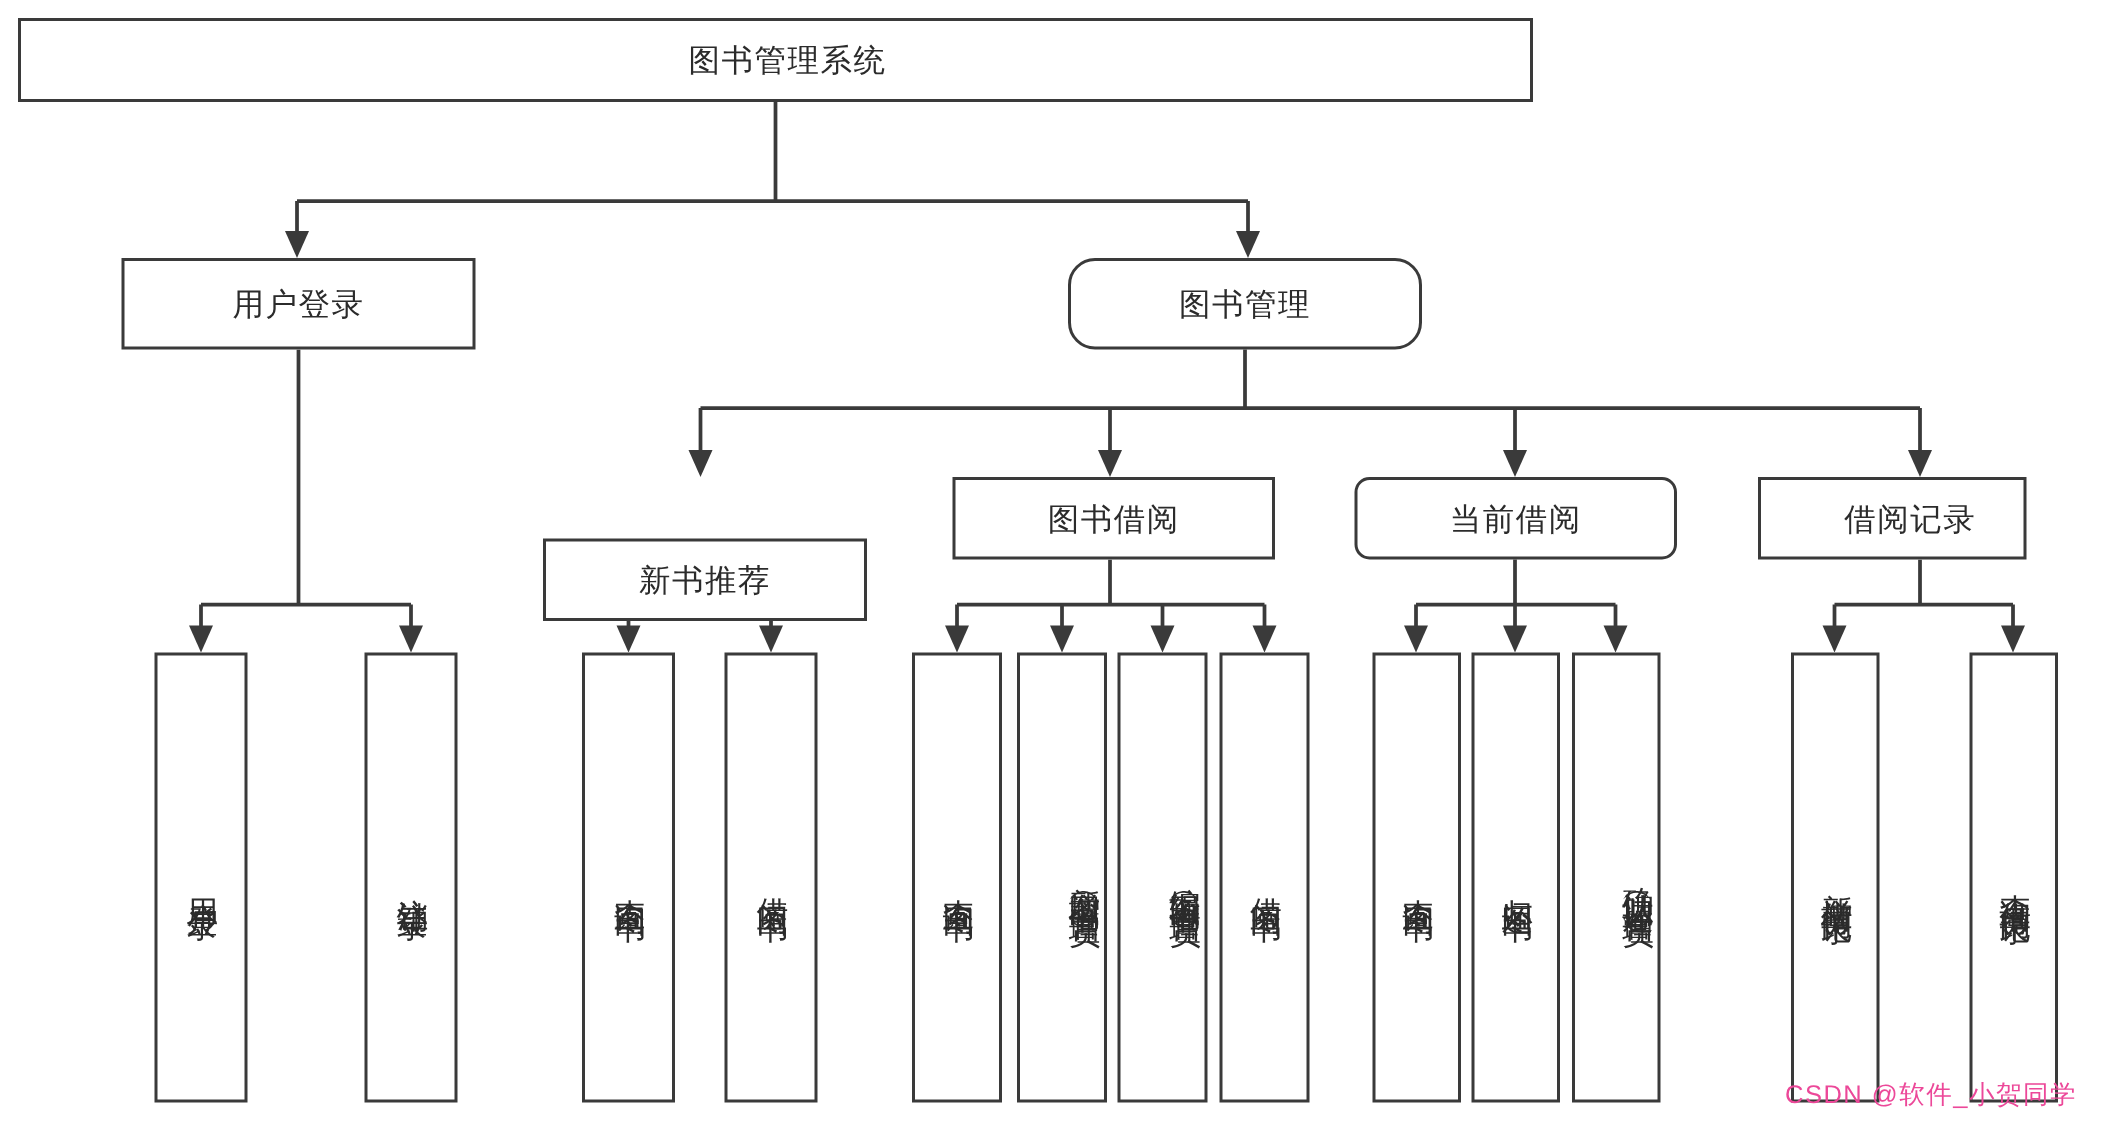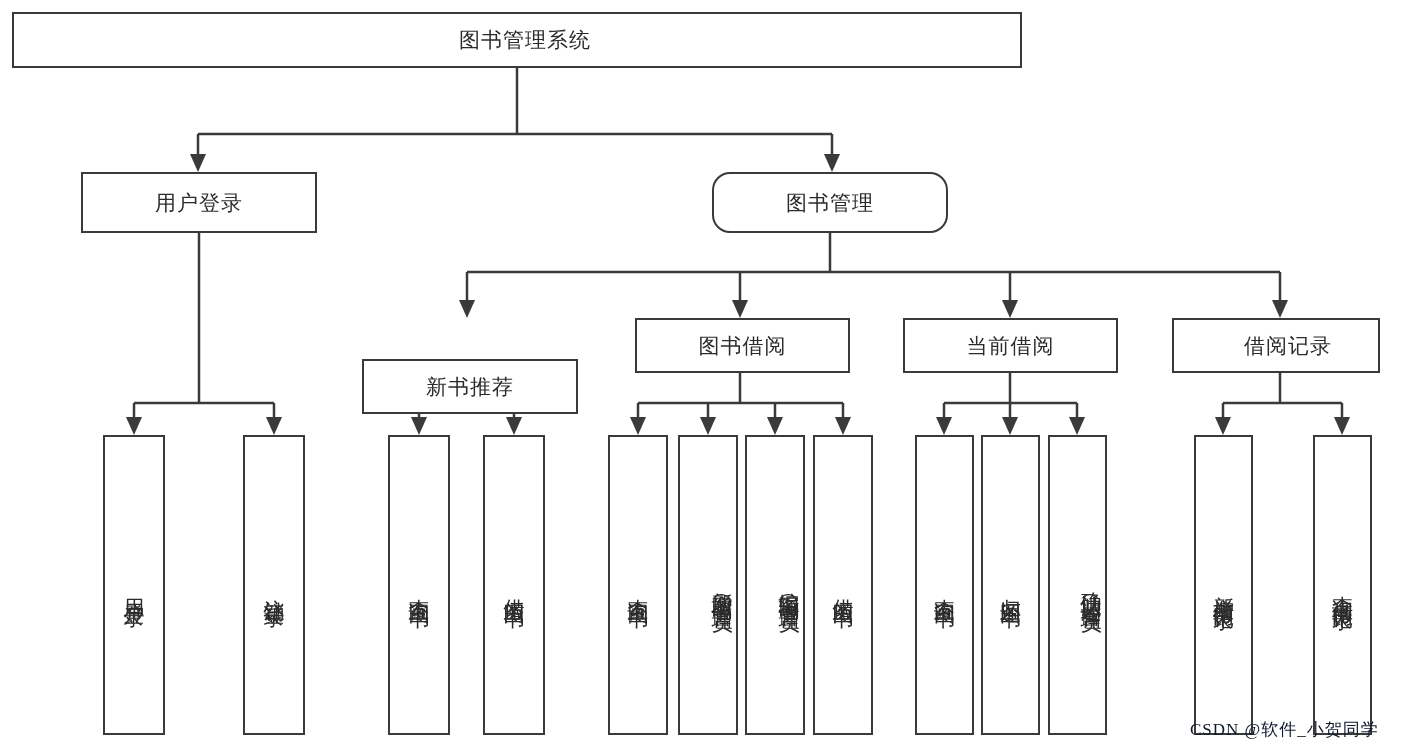--- a/index.html
+++ b/index.html
@@ -16,22 +16,22 @@
   }
   .node.h{font-size:21px;letter-spacing:1px;}
   .node.v{
     writing-mode:vertical-rl;text-orientation:upright;
     font-size:21px;letter-spacing:3px;
     padding-top:6px;align-items:flex-start;justify-content:center;
   }
   .node.v.center{align-items:center;}
   #watermark{
     position:absolute;left:1190px;top:718px;
-    font-size:17px;color:#0f172a;letter-spacing:1px;
-    white-space:nowrap;pointer-events:none;font-family:Liberation Serif, serif;
+    font-size:17px;color:#ec4899;letter-spacing:1px;
+    white-space:nowrap;pointer-events:none;
   }
   svg line{stroke:#3a3a3a;stroke-width:2.5;}
   svg polygon{fill:#3a3a3a;}
 </style>
 </head>
 <body>
 
 <svg id="canvas" viewBox="0 0 1405 747" xmlns="http://www.w3.org/2000/svg">
 
   <line x1="517" y1="68" x2="517" y2="134"></line>
@@ -94,22 +94,22 @@
   <polygon points="1334,417 1350,417 1342,435"></polygon>
 </svg>
 
 <div class="node h" id="n-root" style="left: 12px; top: 12px; width: 1010px; height: 56px; padding-left: 16px;">图书管理系统</div>
 
 <div class="node h" id="n-user-login" style="left: 81px; top: 172px; width: 236px; height: 61px;">用户登录</div>
 <div class="node h" id="n-book-management" style="left: 712px; top: 172px; width: 236px; height: 61px; border-radius: 18px;">图书管理</div>
 
 <div class="node h" id="n-new-book-recommend" style="left: 362px; top: 318px; width: 216px; height: 55px; margin-top: 41px;">新书推荐</div>
 <div class="node h" id="n-book-borrow" style="left: 620px; top: 318px; width: 215px; height: 55px; margin-left: 15px;">图书借阅</div>
-<div class="node h" id="n-current-borrow" style="left: 903px; top: 318px; width: 215px; height: 55px;">当前借阅</div>
-<div class="node h" id="n-borrow-record" style="left: 1172px; top: 318px; width: 208px; height: 55px; padding-left: 24px;">借阅记录</div>
+<div class="node h" id="n-current-borrow" style="left: 903px; top: 318px; width: 215px; height: 55px; border-radius: 10px;">当前借阅</div>
+<div class="node h" id="n-borrow-record" style="left: 1172px; top: 318px; width: 179px; height: 55px; padding-left: 24px;">借阅记录</div>
 
 <div class="node v center" id="n-leaf-0" style="left: 103px; top: 435px; width: 62px; height: 300px;">用户登录</div>
 <div class="node v center" id="n-leaf-1" style="left: 243px; top: 435px; width: 62px; height: 300px;">注销登录</div>
 <div class="node v center" id="n-leaf-2" style="left: 388px; top: 435px; width: 62px; height: 300px;">查询图书</div>
 <div class="node v center" id="n-leaf-3" style="left: 483px; top: 435px; width: 62px; height: 300px;">借阅图书</div>
 <div class="node v center" id="n-leaf-4" style="left: 608px; top: 435px; width: 60px; height: 300px;">查询图书</div>
 <div class="node v" id="n-leaf-5" style="left: 678px; top: 435px; width: 60px; height: 300px;">新增图书（管理员）</div>
 <div class="node v" id="n-leaf-6" style="left: 745px; top: 435px; width: 60px; height: 300px;">编辑图书（管理员）</div>
 <div class="node v center" id="n-leaf-7" style="left: 813px; top: 435px; width: 60px; height: 300px;">借阅图书</div>
 <div class="node v center" id="n-leaf-8" style="left: 915px; top: 435px; width: 59px; height: 300px;">查询图书</div>

